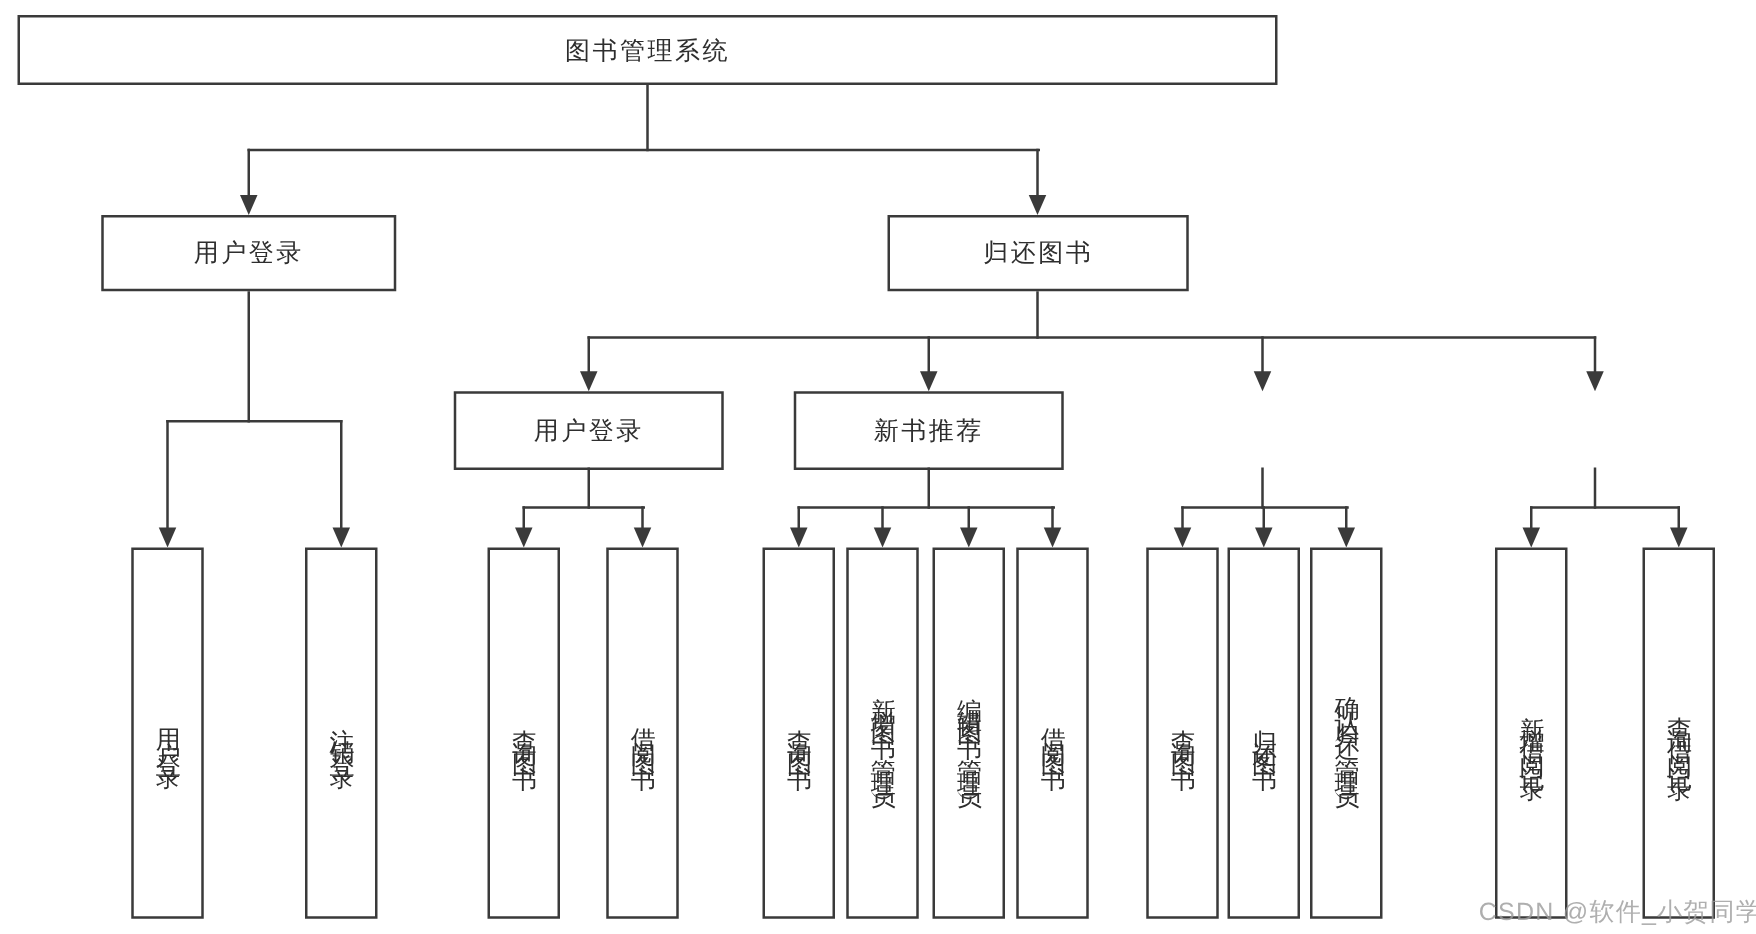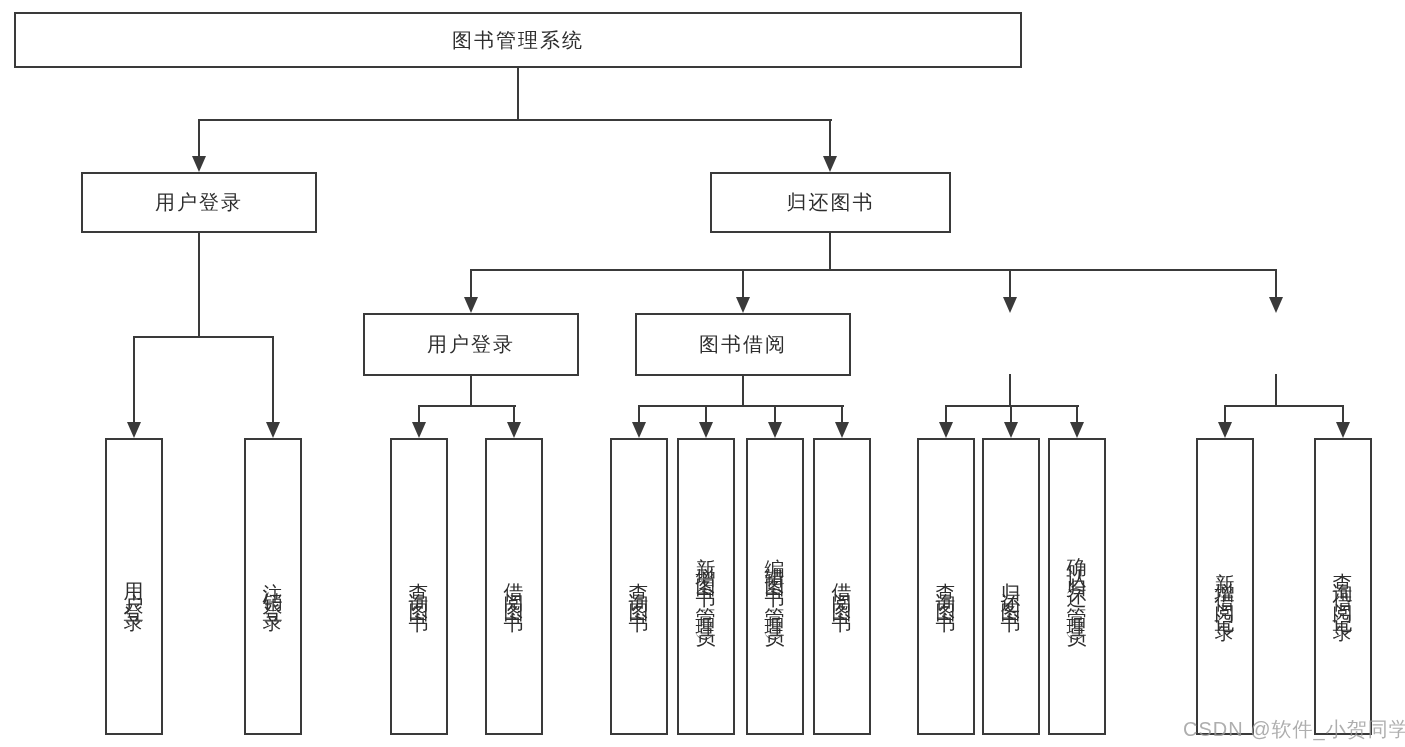--- a/index.html
+++ b/index.html
@@ -94,21 +94,21 @@
   <div class="arrow" style="left:736px;top:297px"></div>
   <div class="vline" style="left:1009px;top:269px;height:30px"></div>
   <div class="arrow" style="left:1003px;top:297px"></div>
   <div class="vline" style="left:1275px;top:269px;height:30px"></div>
   <div class="arrow" style="left:1269px;top:297px"></div>
 
   <div class="box" style="left:363px;top:313px;width:216px;height:63px">
     <span class="lbl">用户登录</span>
   </div>
   <div class="box" style="left:635px;top:313px;width:216px;height:63px">
-    <span class="lbl">图书借阅</span>
+    <span class="lbl">新书推荐</span>
   </div>
 
   <div class="vline" style="left:470px;top:374px;height:33px"></div>
   <div class="hline" style="left:418px;top:405px;width:98px"></div>
   <div class="vline" style="left:418px;top:405px;height:21px"></div>
   <div class="arrow" style="left:412px;top:422px"></div>
   <div class="vline" style="left:513px;top:405px;height:21px"></div>
   <div class="arrow" style="left:507px;top:422px"></div>
 
   <div class="vline" style="left:742px;top:374px;height:33px"></div>

